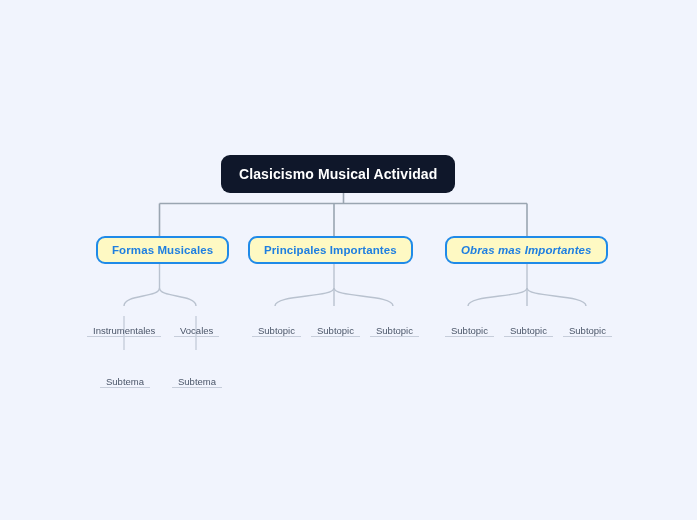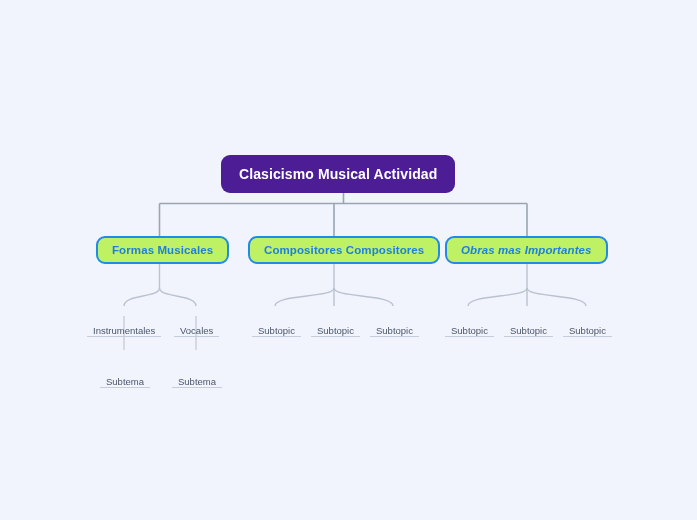--- a/index.html
+++ b/index.html
@@ -31,33 +31,33 @@
     position: absolute;
     box-sizing: border-box;
     white-space: nowrap;
     display: flex;
     align-items: center;
     justify-content: center;
   }
 
   
   .node-root {
-    background: #4c1d95;
+    background: #0f172a;
     color: #ffffff;
     font-size: 14px;
     font-weight: bold;
     border-radius: 9px;
     letter-spacing: 0.1px;
     height: 38px;
     padding: 0 18px;
   }
 
   
   .node-branch {
-    background: #bef264;
+    background: #fef9c3;
     border: 2px solid #1f8ae8;
     color: #1f7fe0;
     font-size: 11.5px;
     font-weight: bold;
     border-radius: 9px;
     height: 28px;
     padding: 0 14px;
     letter-spacing: 0.1px;
   }
 
@@ -110,21 +110,21 @@
 
   <div class="node node-root" style="left:221px; top:155px;">
     <span>Clasicismo Musical Actividad</span>
   </div>
 
   <div class="node node-branch" style="left:96px; top:236px;">
     <span>Formas Musicales</span>
   </div>
 
   <div class="node node-branch" style="left:248px; top:236px;">
-    <span>Compositores Compositores</span>
+    <span>Principales Importantes</span>
   </div>
 
   <div class="node node-branch" style="left:445px; top:236px;font-style:italic;">
     <span>Obras mas Importantes</span>
   </div>
 
   <div class="node node-leaf" style="left:87px; top:299px;">
     <span>Instrumentales</span>
   </div>
 

